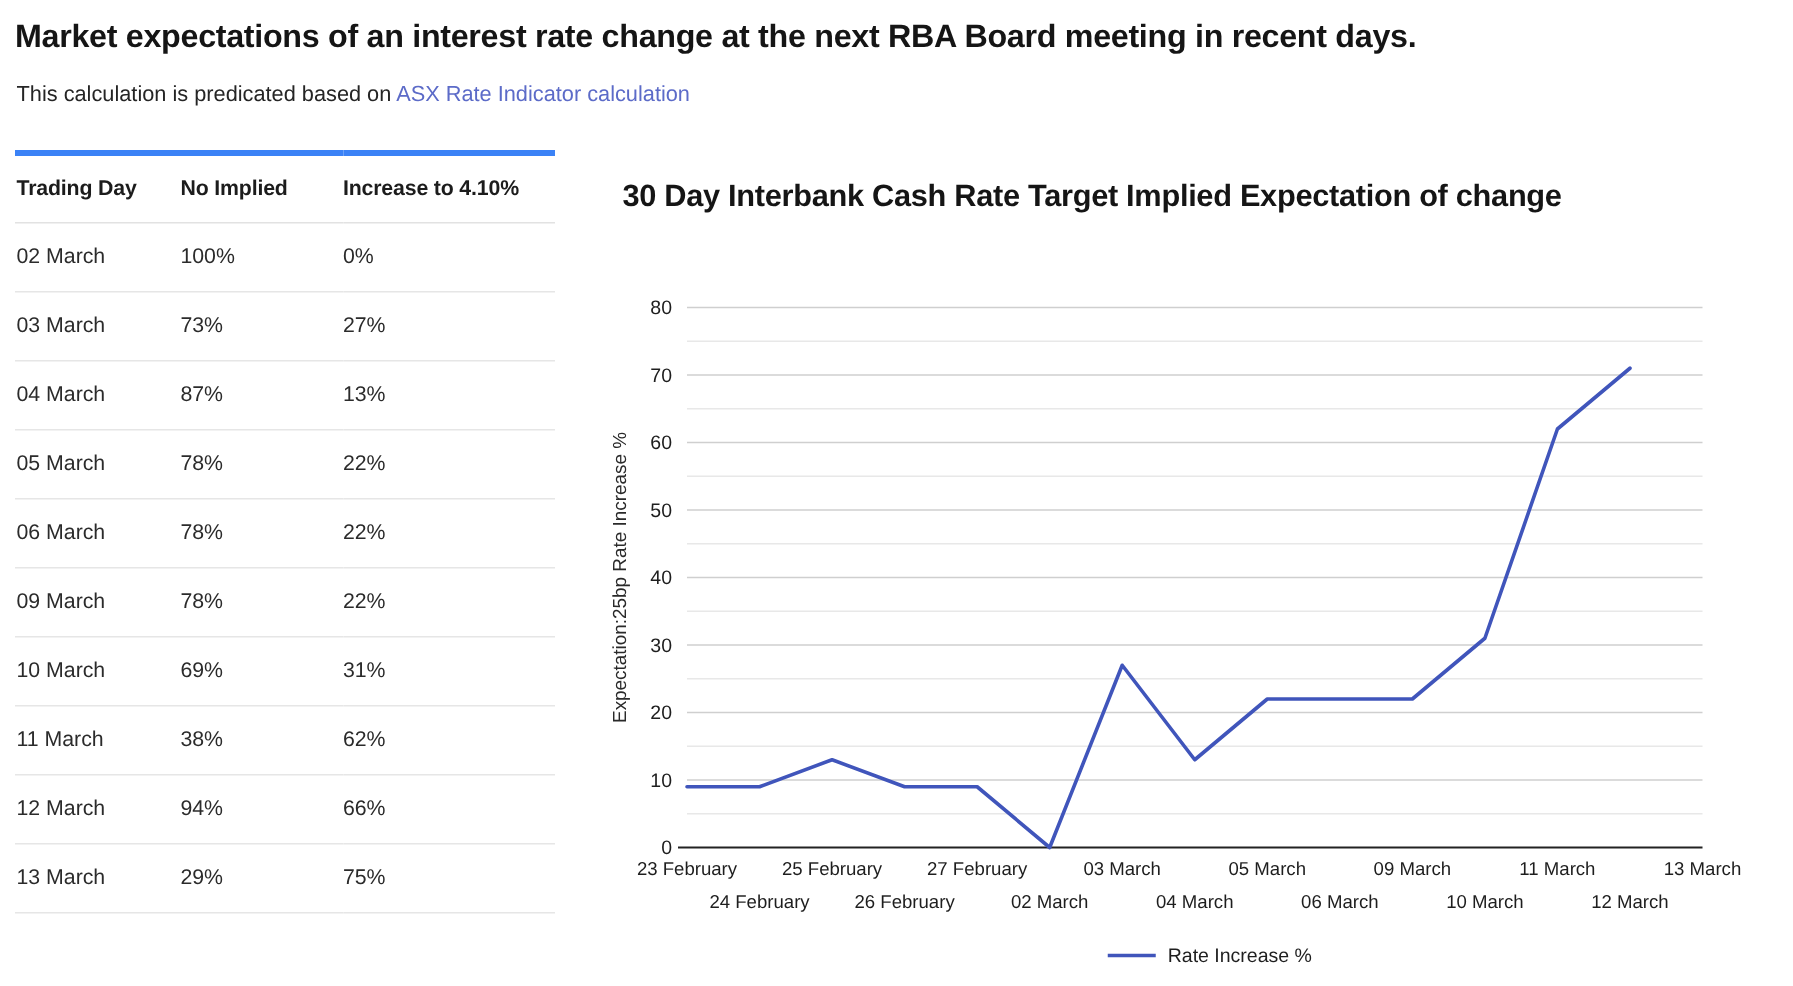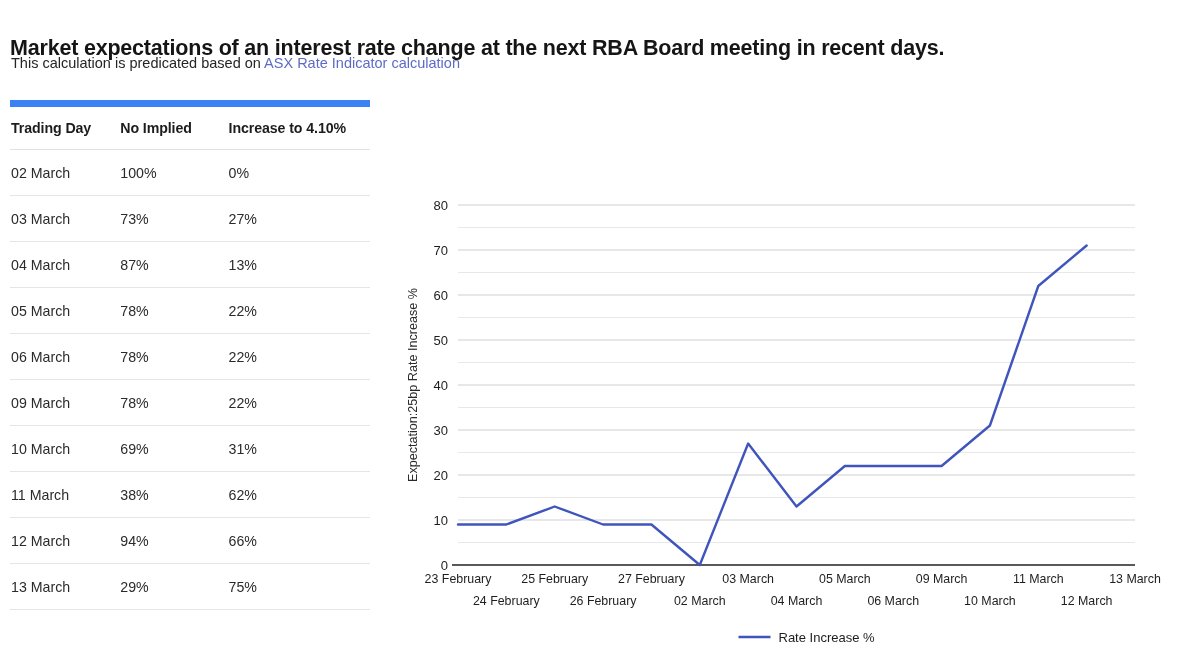--- a/index.html
+++ b/index.html
@@ -18,21 +18,20 @@
   
   .page-title {
     position: absolute;
     left: 10px; top: 10px;
     width: 1140px;
     font-size: 21.5px;
     font-weight: bold;
     letter-spacing: -0.2px;
     color: #151515;
     line-height: 28px;
-    margin-top: 24px;
   }
   .subtitle {
     position: absolute;
     left: 11px; top: 53px;
     font-size: 14.5px;
     color: #252525;
     line-height: 20px;
     white-space: nowrap;
     text-align: center;
   }
@@ -57,21 +56,21 @@
   table.rate-table td {
     text-align: left;
     font-size: 14.2px;
     padding: 0;
     vertical-align: middle;
   }
   table.rate-table thead th {
     font-weight: bold;
     color: #1c1c1c;
     height: 46px;
-    border-top: 7px solid #3b82f6;
+    border-top: 4px solid #3b82f6;
     border-bottom: 1px solid #e2e2e2;
     letter-spacing: -0.1px;
   }
   table.rate-table tbody td {
     height: 46px;
     color: #2b2b2b;
     border-bottom: 1px solid #e6e6e6;
   }
   .col-day   { width: 110px; padding-left: 1px !important; }
   .col-no    { width: 108px; }
@@ -185,20 +184,21 @@
           <tr>
             <td class="col-day">13 March</td>
             <td class="col-no">29%</td>
             <td class="col-inc">75%</td>
           </tr>
         </tbody>
     </table>
   </div>
 
   <div class="chart-block">
+    <div class="chart-title">30 Day Interbank Cash Rate Target Implied Expectation of change</div>
 
     <div class="plot-host">
       <svg id="chart-svg" width="790" height="450" viewBox="0 0 790 450">
           <line x1="58" x2="735" y1="347.5" y2="347.5" stroke="#e8e8e8" stroke-width="1"></line>
           <line x1="58" x2="735" y1="302.5" y2="302.5" stroke="#e8e8e8" stroke-width="1"></line>
           <line x1="58" x2="735" y1="257.5" y2="257.5" stroke="#e8e8e8" stroke-width="1"></line>
           <line x1="58" x2="735" y1="212.5" y2="212.5" stroke="#e8e8e8" stroke-width="1"></line>
           <line x1="58" x2="735" y1="167.5" y2="167.5" stroke="#e8e8e8" stroke-width="1"></line>
           <line x1="58" x2="735" y1="122.5" y2="122.5" stroke="#e8e8e8" stroke-width="1"></line>
           <line x1="58" x2="735" y1="77.5" y2="77.5" stroke="#e8e8e8" stroke-width="1"></line>

